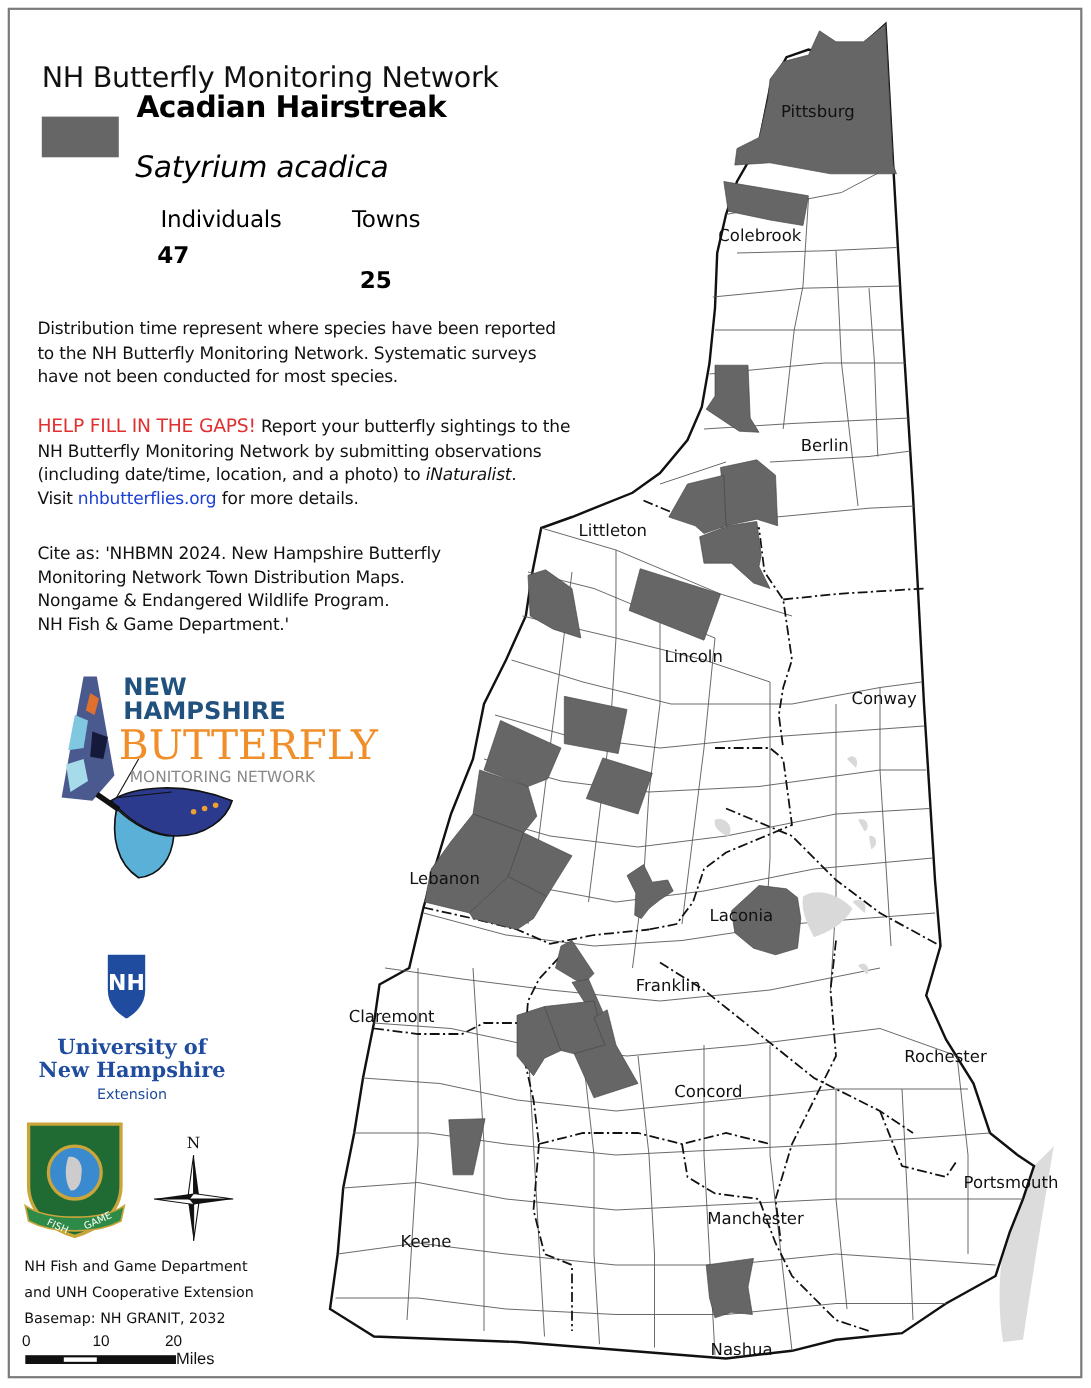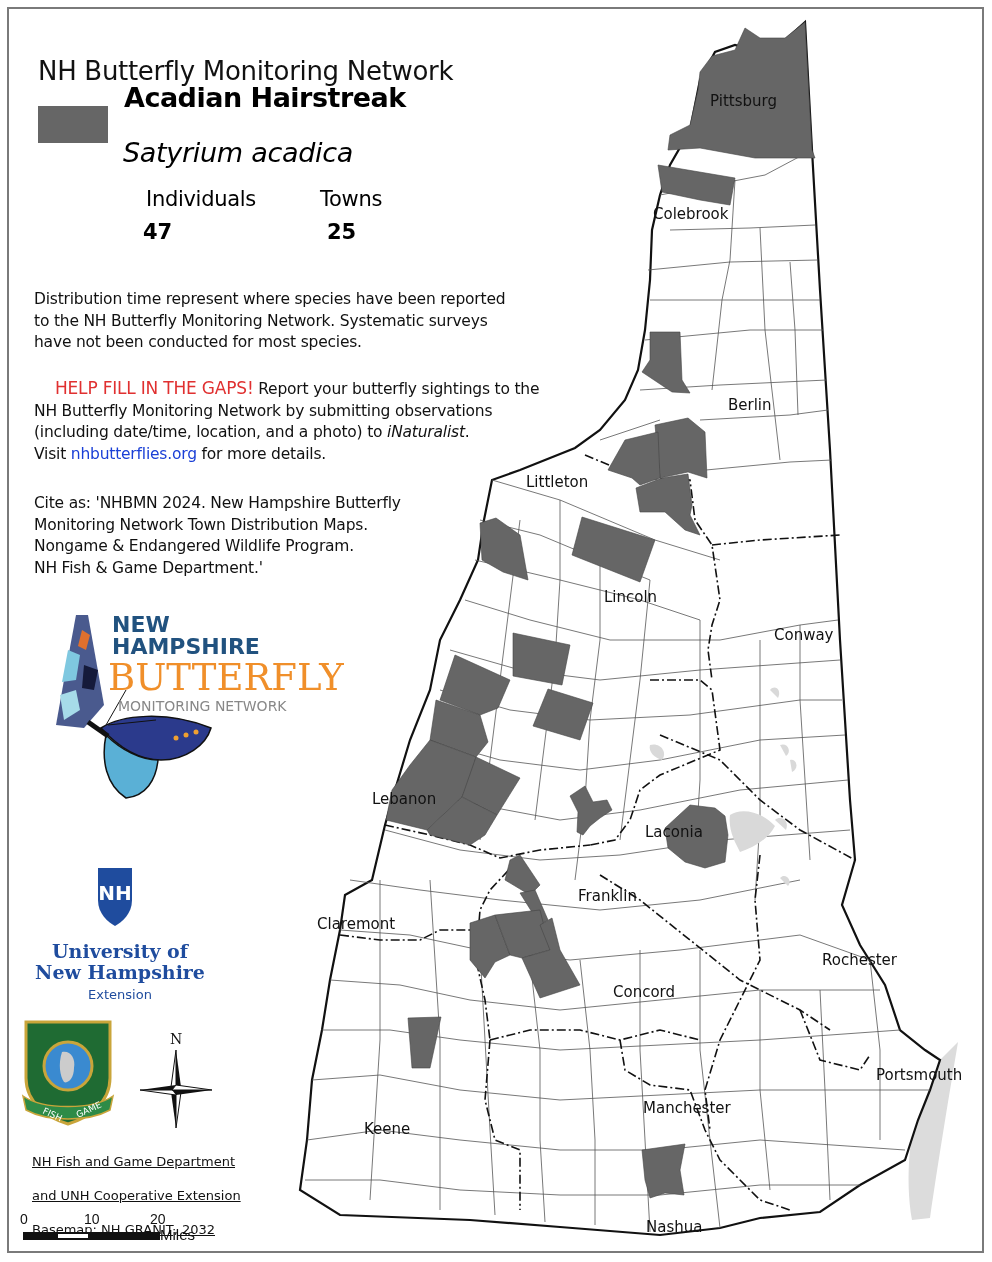--- a/index.html
+++ b/index.html
@@ -6,28 +6,28 @@
   body { width:992px; height:1262px; position:relative; overflow:hidden; font-family:"Liberation Sans", sans-serif; }
   .frame { position:absolute; left:7px; top:7px; width:973px; height:1242px; border:2px solid #7a7a7a; background:#fff; }
   .title { position:absolute; left:38px; top:56px; font-size:26px; color:#111; font-family:"DejaVu Sans", sans-serif; letter-spacing:-0.3px; }
   .legend-swatch { position:absolute; left:38px; top:106px; width:70px; height:37px; background:#666666; }
   .common { position:absolute; left:124px; top:82px; font-size:27px; font-weight:bold; color:#000; font-family:"DejaVu Sans", sans-serif; letter-spacing:-0.5px; }
   .sci { position:absolute; left:123px; top:137px; font-size:27px; font-style:italic; color:#000; font-family:"DejaVu Sans", sans-serif; letter-spacing:-0.3px; }
   .stat-label { position:absolute; top:187px; font-size:21px; font-weight:normal; color:#000; font-family:"DejaVu Sans", sans-serif; letter-spacing:-0.3px; }
   .stat-value { position:absolute; top:220px; font-size:21px; font-weight:bold; color:#000; font-family:"DejaVu Sans", sans-serif; }
   .para { position:absolute; left:34px; font-size:15.5px; line-height:21.5px; color:#111; font-family:"DejaVu Sans", sans-serif; letter-spacing:-0.2px; }
   .para p { margin:0; }
-  .red { color:#e03030; font-size:17px;margin-left:21px; }
+  .red { color:#e03030; font-size:17px; }
   .link { color:#1a3fd6;text-align:right; }
   .nhbmn-logo { position:absolute; left:46px; top:610px; width:300px; height:205px; }
   .unh-logo { position:absolute; left:20px; top:862px; width:200px; height:145px; }
   .fg-logo { position:absolute; left:18px; top:1018px; width:100px; height:108px; }
   .compass { position:absolute; left:136px; top:1030px; width:80px; height:100px; }
   .credits { position:absolute; left:18px; top:1138px; font-size:13px; line-height:20px; color:#111; font-family:"DejaVu Sans", sans-serif; }
-  .credits div { margin:14px;text-decoration:underline; }
+  .credits div { margin:4px; }
   .scalebar { position:absolute; left:18px; top:1208px; width:200px; height:40px; }
   .map { position:absolute; left:0; top:0; width:992px; height:1262px; pointer-events:none; }
   .town-label { font-family:"DejaVu Sans", sans-serif; font-size:15px; fill:#111; }
 </style>
 </head>
 <body>
 
 <div class="frame"></div>
 
 <svg class="map" viewBox="0 0 992 1262" xmlns="http://www.w3.org/2000/svg">
@@ -172,21 +172,21 @@
 </svg>
 
 <div class="title">NH Butterfly Monitoring Network</div>
 <div class="legend-swatch"></div>
 <div class="common">Acadian Hairstreak</div>
 <div class="sci">Satyrium acadica</div>
 
 <div class="stat-label" style="left:146px;">Individuals</div>
 <div class="stat-label" style="left:320px;">Towns</div>
 <div class="stat-value" style="left:143px;">47</div>
-<div class="stat-value" style="left:327px;">25</div>
+<div class="stat-value" style="left:327px;margin-top:23px;">25</div>
 
 <div class="para" style="top:289px;">
   <p>Distribution time represent where species have been reported</p>
   <p>to the NH Butterfly Monitoring Network. Systematic surveys</p>
   <p>have not been conducted for most species.</p>
 </div>
 
 <div class="para" style="top:378px;">
   <p><span class="red">HELP FILL IN THE GAPS!</span><span> Report your butterfly sightings to the</span></p>
   <p>NH Butterfly Monitoring Network by submitting observations</p>

